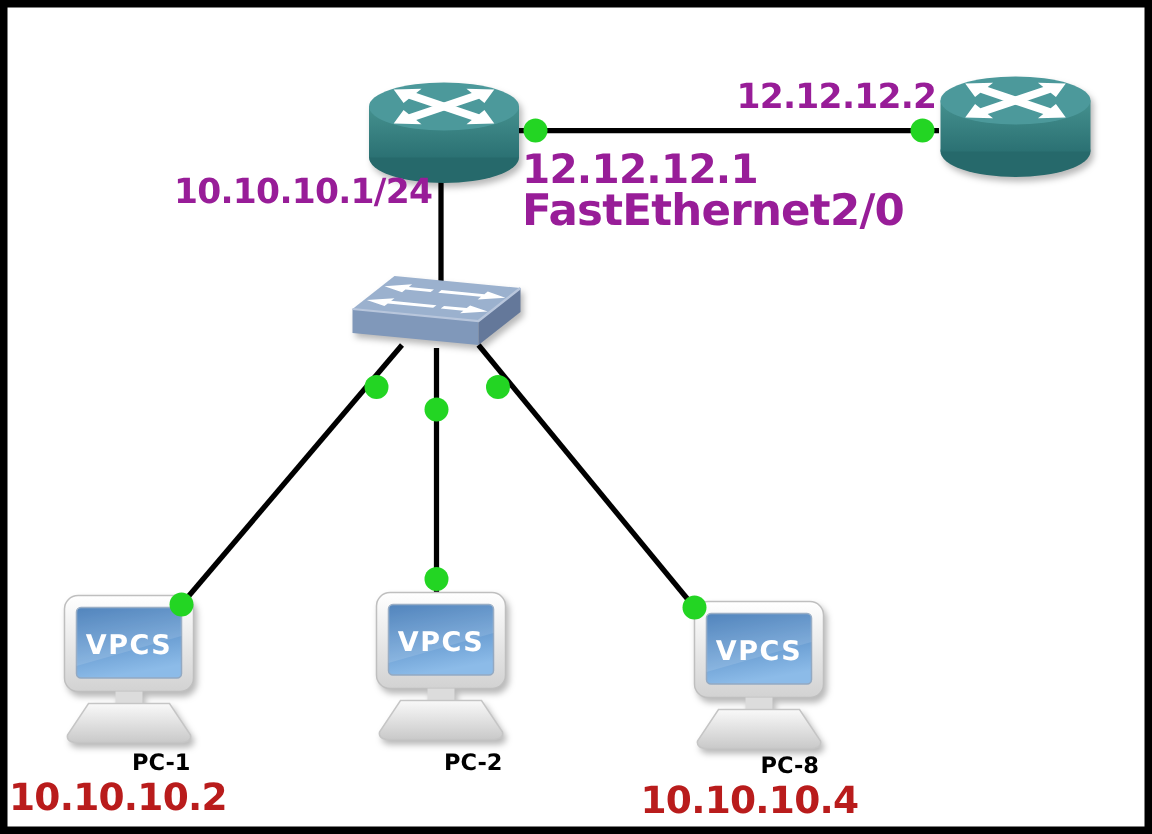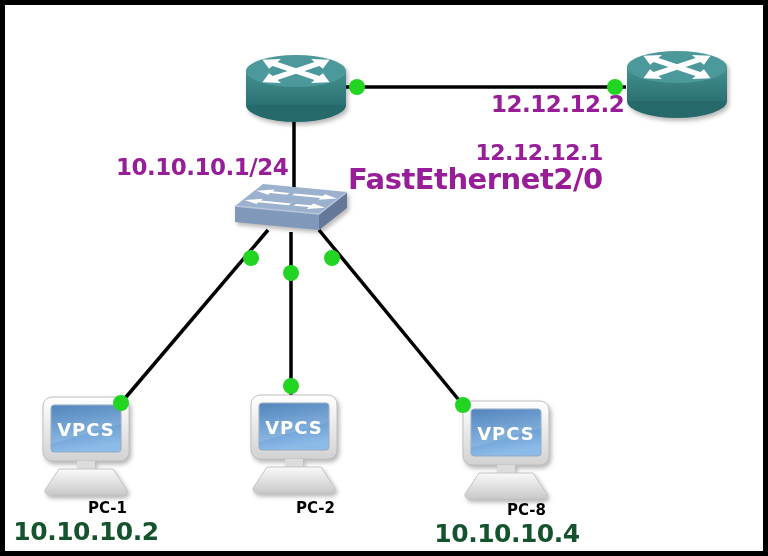--- a/index.html
+++ b/index.html
@@ -14,23 +14,23 @@
   }
   .links-layer { position: absolute; left: 0; top: 0; z-index: 1; }
   .dots-layer  { position: absolute; left: 0; top: 0; z-index: 20; }
   .node {
     position: absolute; z-index: 10;
     filter: drop-shadow(2px 3px 2px rgba(0,0,0,0.28));
   }
   .label { position: absolute; z-index: 30; font-weight: 700; white-space: nowrap; }
   .node-title { color: #000; font-size: 27px; text-align: center; }
   .pc-name { color: #000; font-size: 15px; text-align: right; }
-  .ip-label { color: #981d98; font-size: 23px; letter-spacing: -0.5px; margin-top: 39px; }
-  .ip-label-big { color: #14532d; font-size: 25px; letter-spacing: -0.5px; text-align: center; }
-  .ip-label .l1 { display: block; font-size: 22px; line-height: 26px; text-align: right; }
+  .ip-label { color: #981d98; font-size: 23px; letter-spacing: -0.5px; }
+  .ip-label-big { color: #b91c1c; font-size: 25px; letter-spacing: -0.5px; }
+  .ip-label .l1 { display: block; font-size: 27px; line-height: 26px; }
   .ip-label .l2 { display: block; font-size: 29px; line-height: 26px; }
   .vpcs {
     font-family: "DejaVu Sans", "Liberation Sans", sans-serif;
     font-weight: 700; font-size: 18px; fill: #ffffff; letter-spacing: 1px;
   }
 </style>
 </head>
 <body>
 
 <svg width="0" height="0" style="position:absolute" aria-hidden="true">

